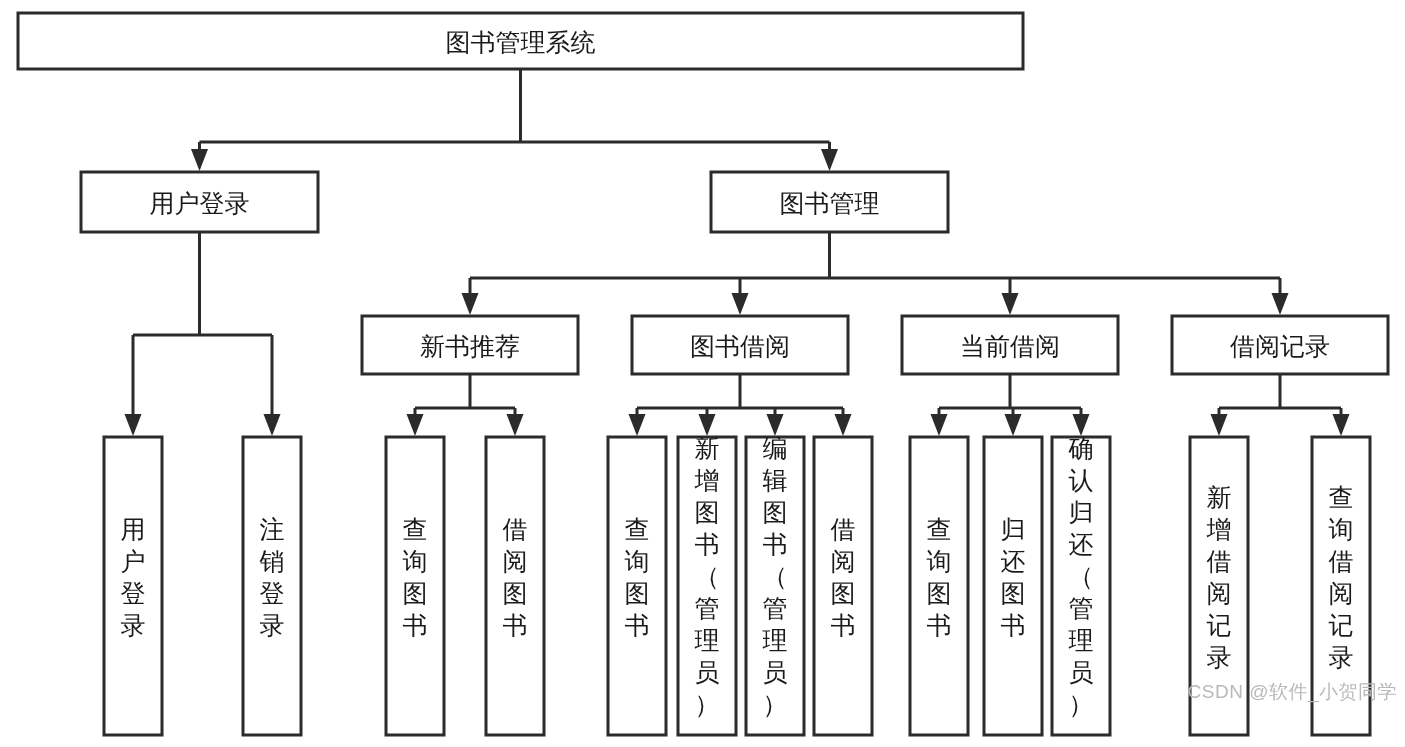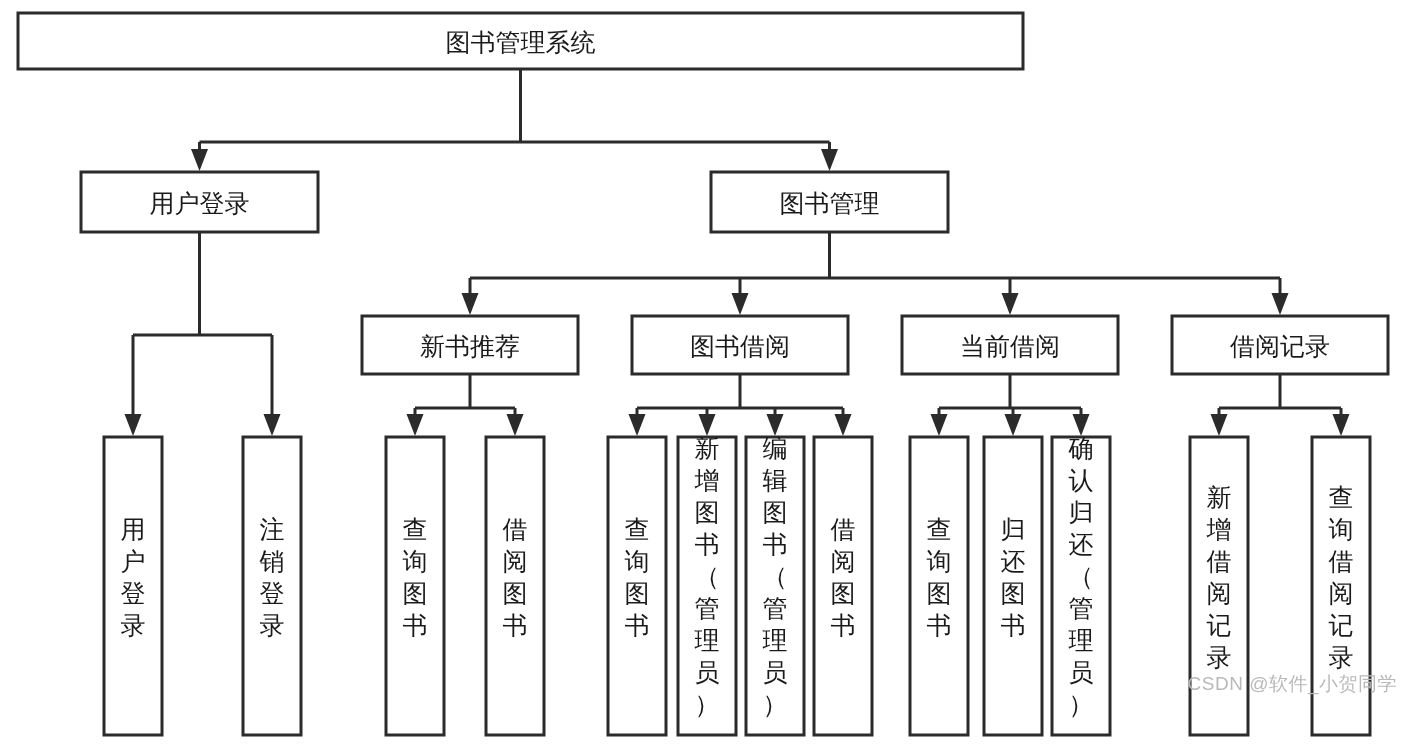--- a/index.html
+++ b/index.html
@@ -50,21 +50,21 @@
   }
   .node-label-vertical {
     font-family: "Liberation Sans", "DejaVu Sans", sans-serif;
     fill: #1a1a1a;
     font-size: 25px;
     text-anchor: middle;
   }
   .watermark {
     position: absolute;
     right: 8px;
-    bottom: 20px;
+    bottom: 12px;
     font-family: "Liberation Sans", "DejaVu Sans", sans-serif;
     font-size: 19px;
     color: #b9b9b9;
     white-space: nowrap;
     letter-spacing: 0.5px;
     pointer-events: none;
   }
 </style>
 </head>
 <body>

